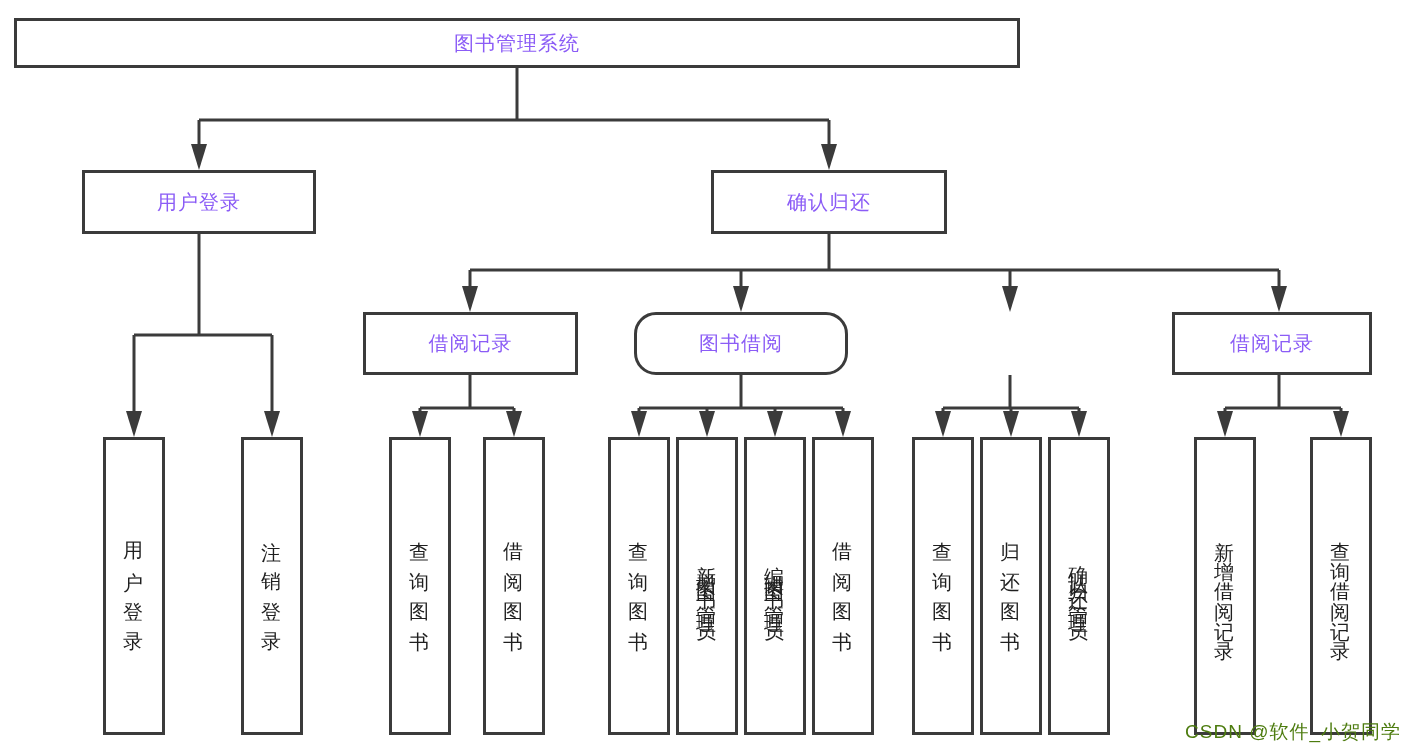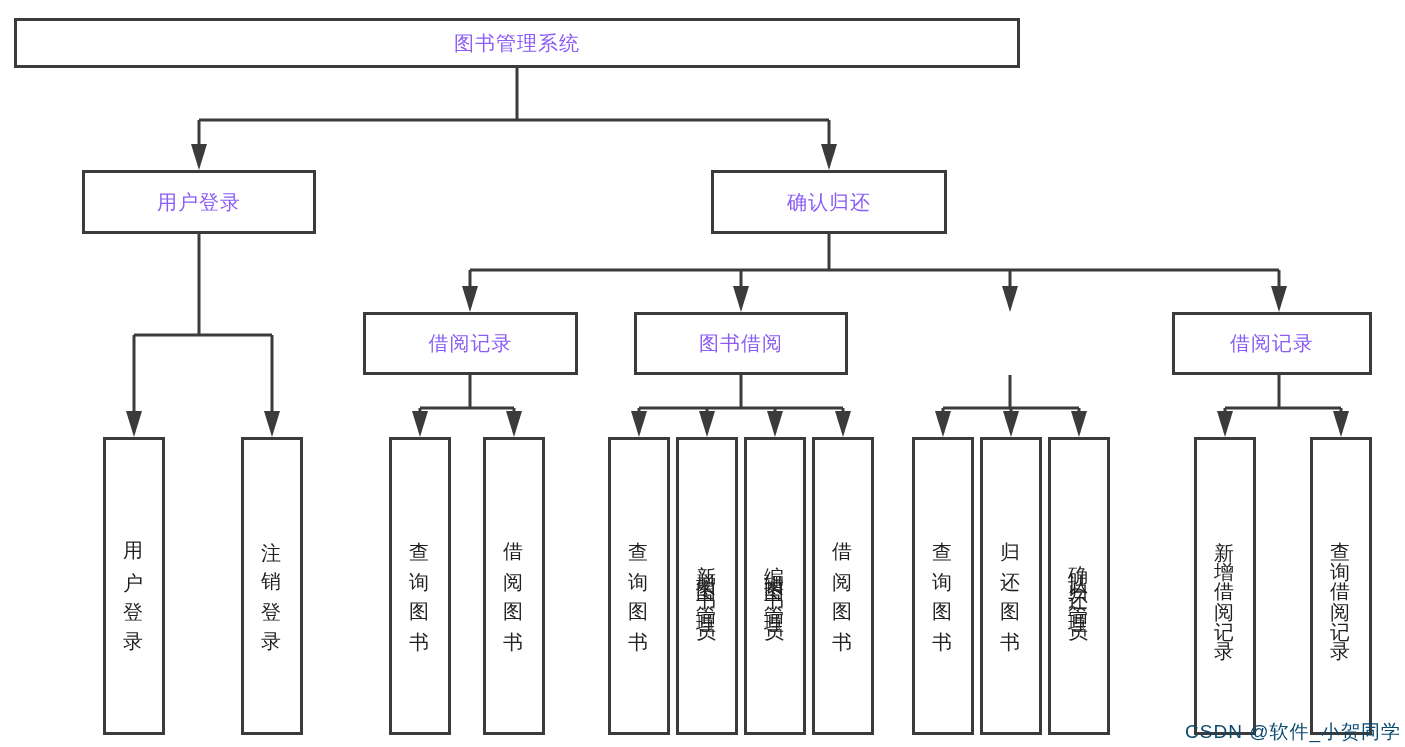--- a/index.html
+++ b/index.html
@@ -47,21 +47,21 @@
     font-size: 20px;
     color: #1f1f1f;
     z-index: 2;
     overflow: hidden;
   }
   .watermark {
     position: absolute;
     right: 4px;
     bottom: 2px;
     font-size: 19px;
-    color: #0c4a6e;
+    color: #4d7c0f;
     letter-spacing: 1px;
     z-index: 3;
     white-space: nowrap;
   }
 </style>
 </head>
 <body>
 
 <div class="canvas">
 
@@ -133,21 +133,21 @@
       <polygon points="1341,437 1333,411 1349,411"></polygon>
     </g>
   </svg>
 
   <div class="box" style="left:14px; top:18px; width:1006px; height:50px;">图书管理系统</div>
 
   <div class="box" style="left:82px; top:170px; width:234px; height:64px;">用户登录</div>
   <div class="box" style="left:711px; top:170px; width:236px; height:64px;">确认归还</div>
 
   <div class="box" style="left:363px; top:312px; width:215px; height:63px;">借阅记录</div>
-  <div class="box" style="left:634px; top:312px; width:214px; height:63px;">图书借阅</div>
+  <div class="box" style="left:634px; top:312px; width:214px; height:63px;border-radius:22px;">图书借阅</div>
   <div class="box" style="left:1172px; top:312px; width:200px; height:63px;">借阅记录</div>
 
   <div class="vbox" style="left: 103px; letter-spacing: 30px;">用户登录</div>
   <div class="vbox" style="left: 241px; letter-spacing: 30px;">注销登录</div>
 
   <div class="vbox" style="left: 389px; letter-spacing: 30px;">查询图书</div>
   <div class="vbox" style="left: 483px; letter-spacing: 30px;">借阅图书</div>
 
   <div class="vbox" style="left: 608px; letter-spacing: 30px;">查询图书</div>
   <div class="vbox" style="left: 676px; letter-spacing: 8px;">新增图书（管理员）</div>

